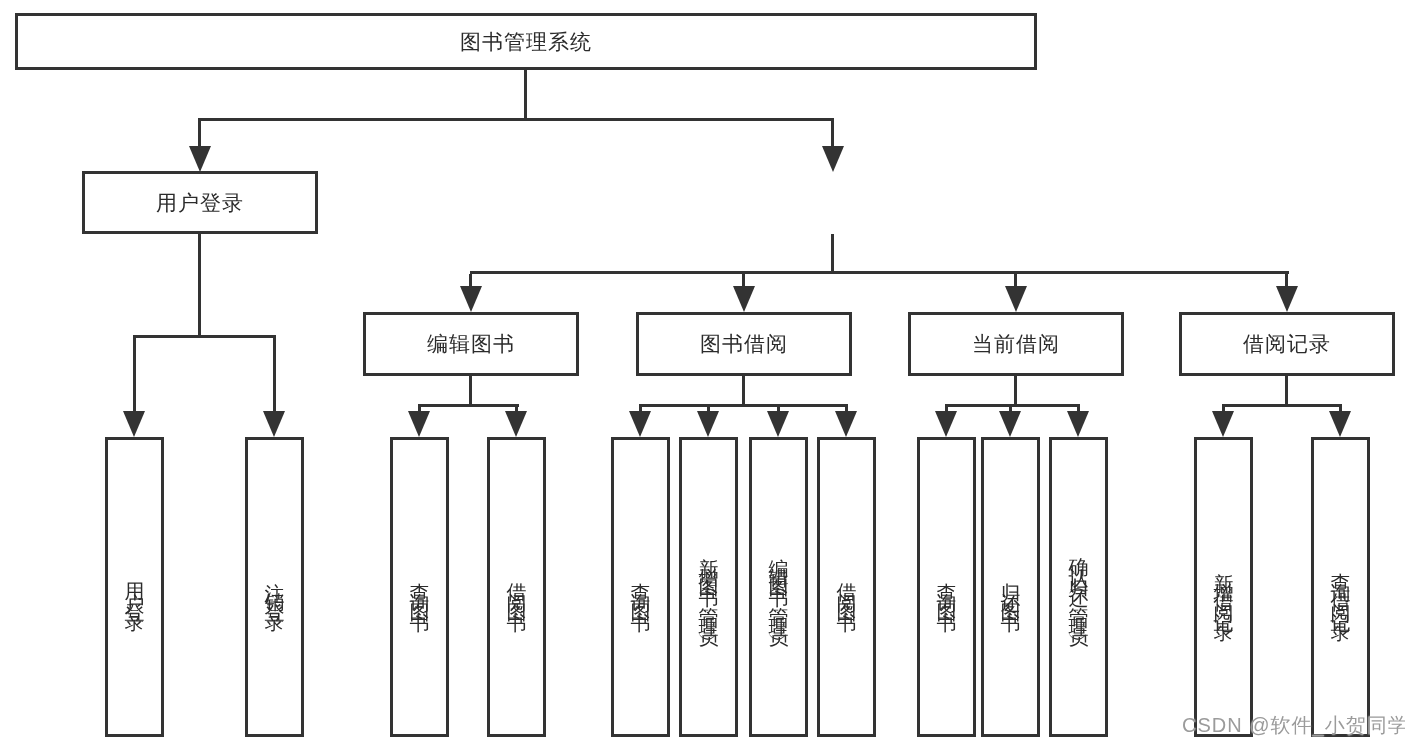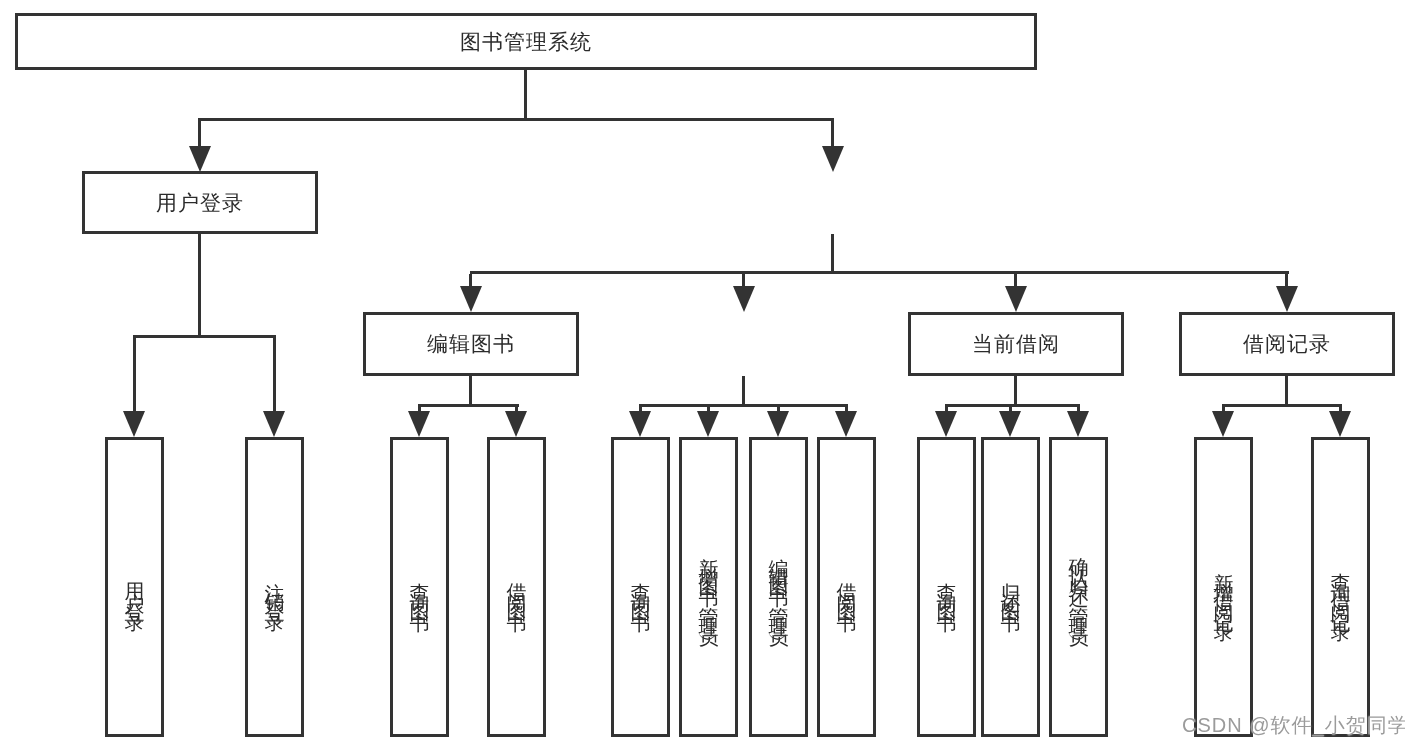--- a/index.html
+++ b/index.html
@@ -59,20 +59,21 @@
   <div class="vl" style="left:469px;top:274px;height:13px"></div>
   <div class="vl" style="left:742px;top:274px;height:13px"></div>
   <div class="vl" style="left:1014px;top:274px;height:13px"></div>
   <div class="vl" style="left:1285px;top:274px;height:13px"></div>
   <div class="ah" style="left:460px;top:286px"></div>
   <div class="ah" style="left:733px;top:286px"></div>
   <div class="ah" style="left:1005px;top:286px"></div>
   <div class="ah" style="left:1276px;top:286px"></div>
 
   <div class="node" style="left:363px;top:312px;width:216px;height:64px">编辑图书</div>
+  <div class="node" style="left:636px;top:312px;width:216px;height:64px">图书借阅</div>
   <div class="node" style="left:1179px;top:312px;width:216px;height:64px">借阅记录</div>
   <div class="node" style="left:908px;top:312px;width:216px;height:64px">当前借阅</div>
 
   <div class="vl" style="left:469px;top:376px;height:31px"></div>
   <div class="vl" style="left:742px;top:376px;height:31px"></div>
   <div class="vl" style="left:1014px;top:376px;height:31px"></div>
   <div class="vl" style="left:1285px;top:376px;height:31px"></div>
 
   <div class="hl" style="left:418px;top:404px;width:101px"></div>
   <div class="hl" style="left:639px;top:404px;width:209px"></div>

